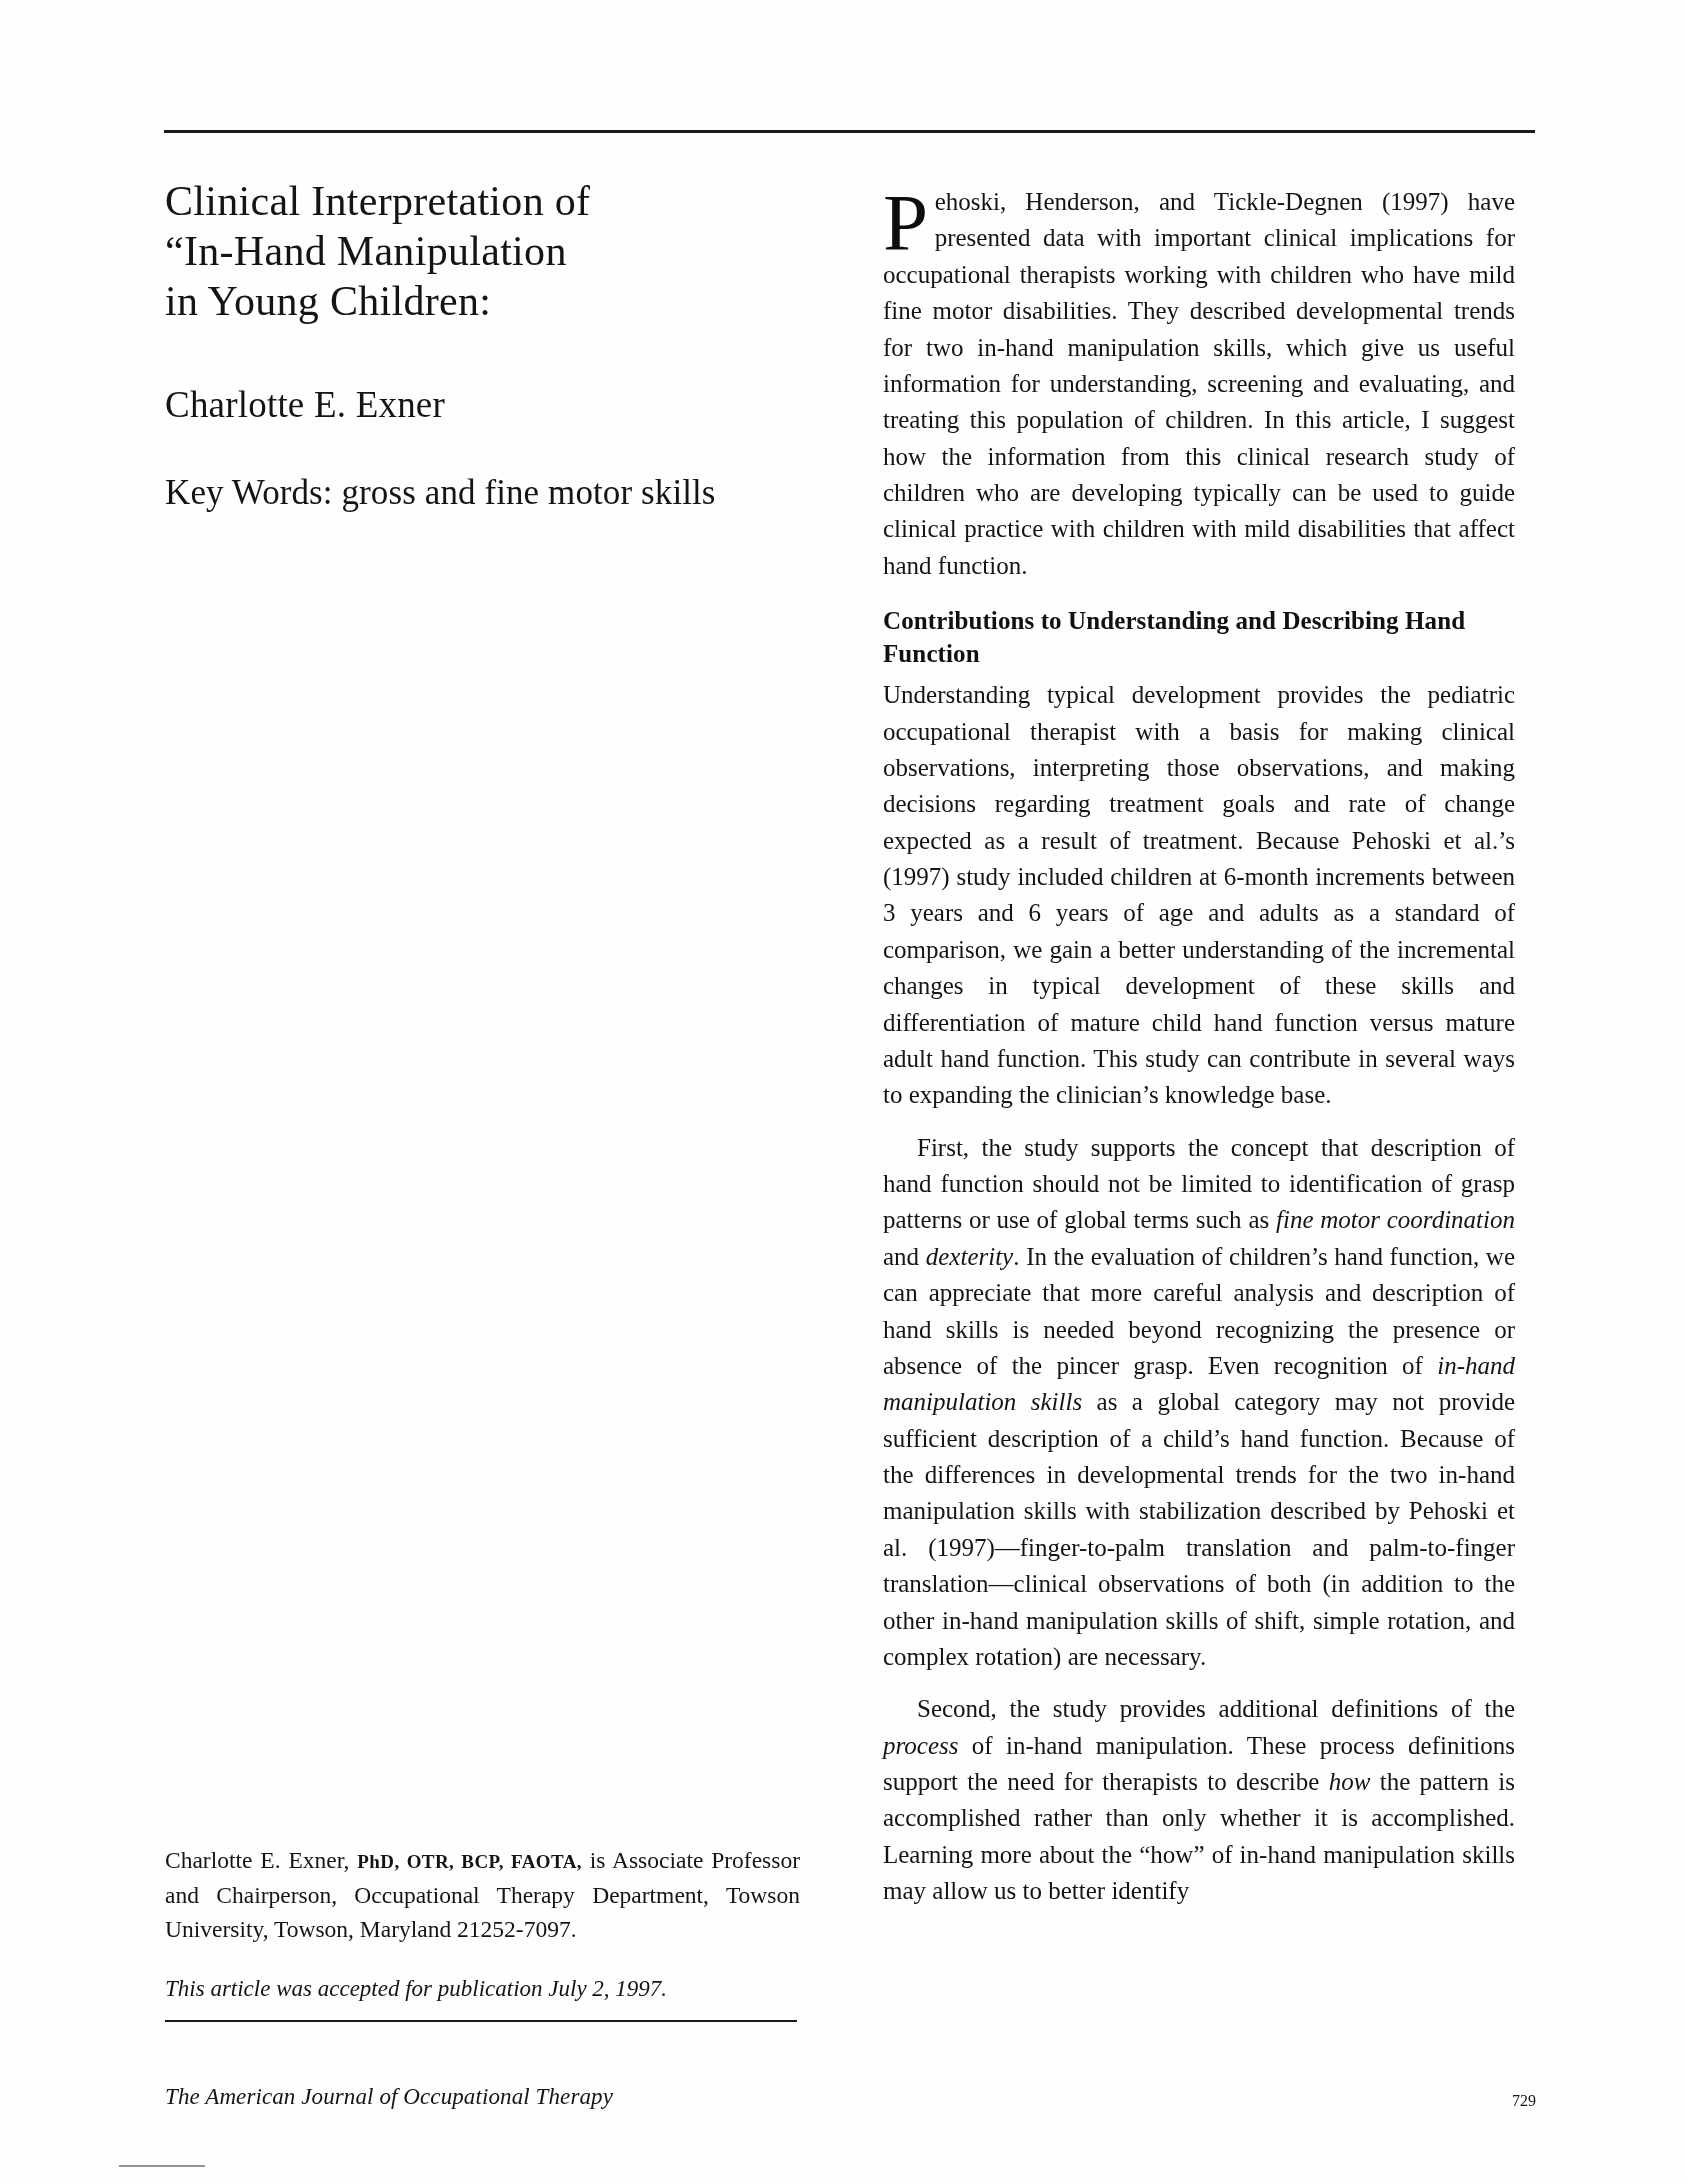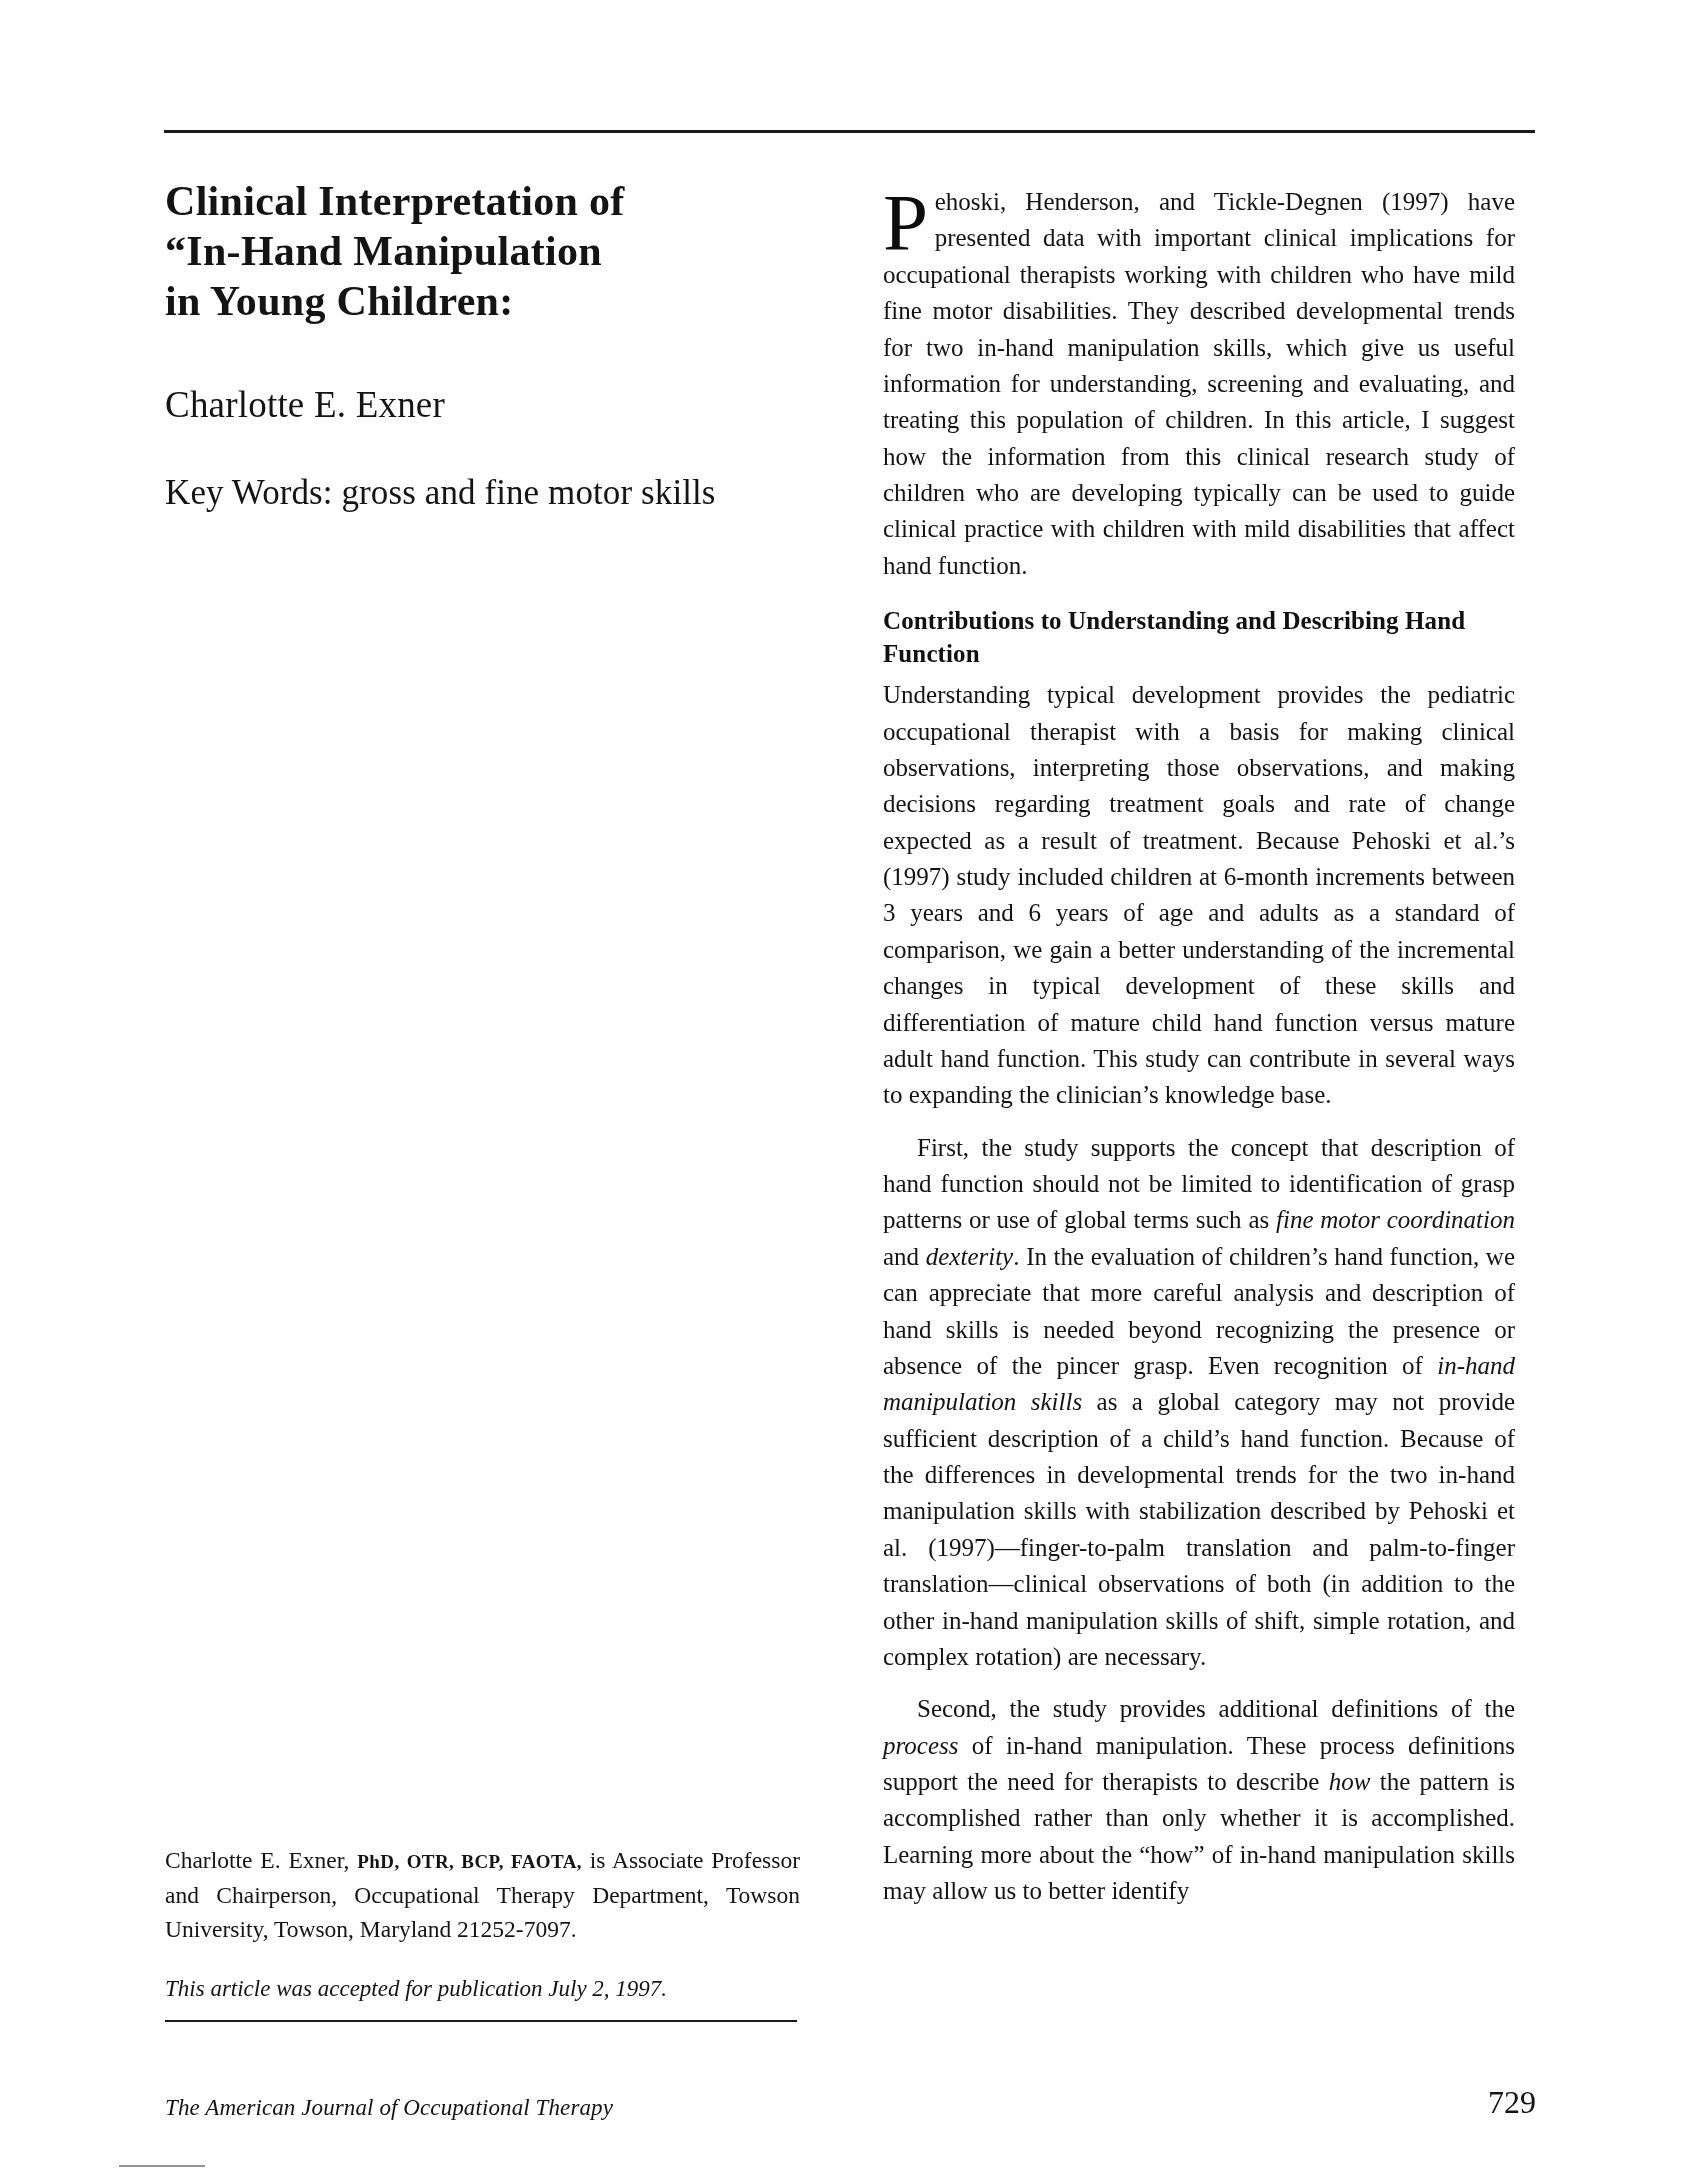--- a/index.html
+++ b/index.html
@@ -47,21 +47,21 @@
     left: 883px;
     top: 184px;
     width: 632px;
     height: 1859px;
   }
 
   
   .article-title {
     font-size: 42px;
     line-height: 1.19;
-    font-weight: 700;
+    font-weight: 400;
     letter-spacing: 0.3px;
     margin: 0;
     color: #141414;
   }
   .article-title .tline { display: block; white-space: nowrap; }
 
   .author {
     margin-top: 54px;
     font-size: 37px;
     line-height: 1.3;
@@ -159,21 +159,21 @@
     align-items: flex-end;
     justify-content: space-between;
   }
   .footer-journal {
     font-size: 23px;
     font-style: italic;
     letter-spacing: 0.1px;
     color: #141414;
   }
   .footer-page {
-    font-size: 32px;
+    font-size: 16px;
     color: #141414;
   }
 
   
   .scan-edge {
     position: absolute;
     left: 119px;
     top: 2165px;
     width: 86px;
     height: 2px;

